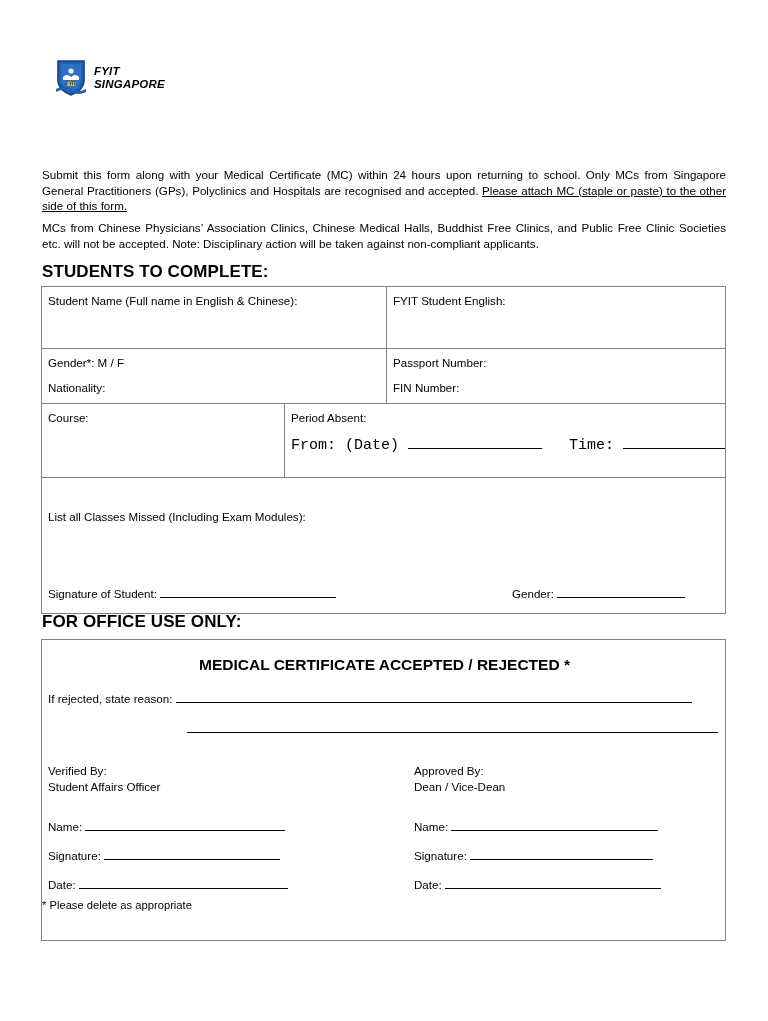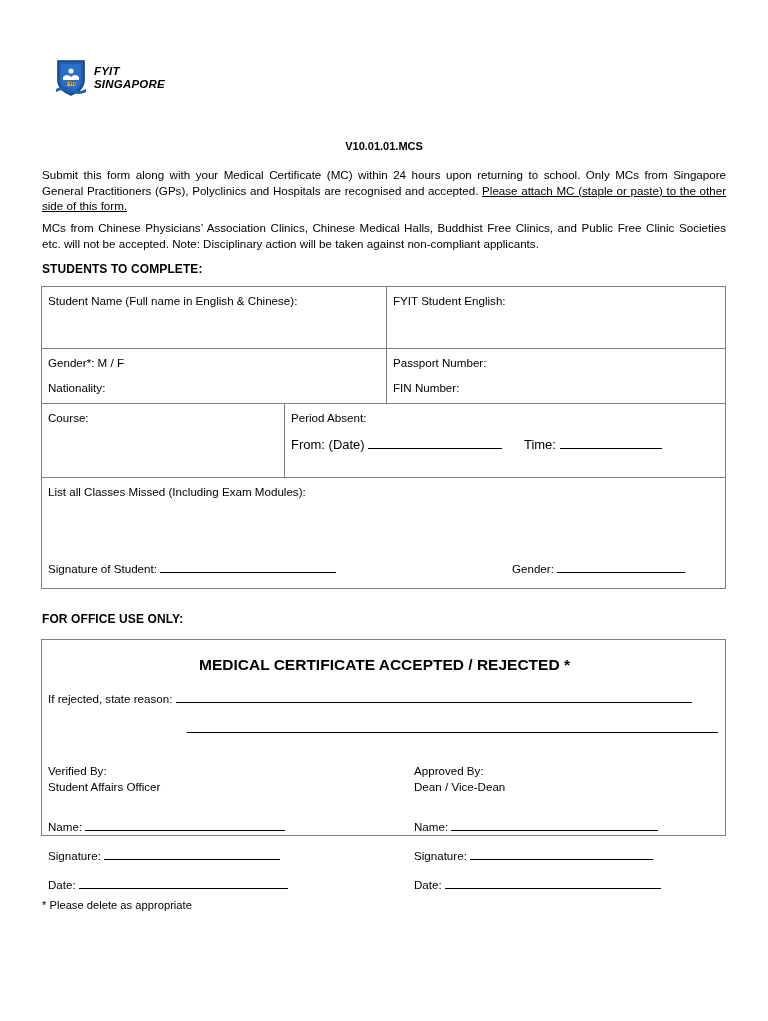--- a/index.html
+++ b/index.html
@@ -77,57 +77,57 @@
     text-align: justify;
   }
   .p1 { top: 167px; }
   .p2 { top: 220px; }
   .u { text-decoration: underline; }
 
   
   .sect-head {
     position: absolute;
     left: 42px;
-    font-size: 12px;
+    font-size: 17px;
     font-weight: bold;
     letter-spacing: 0.1px;
   }
   .sh1 { top: 262px; }
   .sh2 { top: 612px; }
 
   
   .tbl {
     position: absolute;
     left: 41px;
     width: 685px;
     box-sizing: border-box;
     border: 1px solid #808080;
     border-collapse: collapse;
   }
   .students-tbl { top: 286px; }
-  .office-tbl { top: 639px; height: 197px; padding-left: 35px; }
+  .office-tbl { top: 639px; height: 302px; padding-left: 35px; }
 
   .row {
     position: relative;
     box-sizing: border-box;
     border-bottom: 1px solid #808080;
   }
-  .row.last { border-bottom: none; }
+  .row.last { border-bottom: none; margin-top: 25px; }
   .cell {
     position: absolute;
     top: 0;
     bottom: 0;
     box-sizing: border-box;
     padding: 6px 0 0 6px;
     font-size: 11.6px;
     line-height: 15.6px;
   }
   .cell.divider { border-left: 1px solid #808080; }
 
-  .fld { font-size: 13px; line-height: 15.6px; }
+  .fld { font-size: 15px; line-height: 15.6px; font-family: Liberation Mono, monospace; }
 
   .line {
     display: inline-block;
     border-bottom: 1px solid #000000;
     vertical-align: baseline;
     height: 12px;
   }
 
   
   .office-title {
@@ -168,21 +168,20 @@
         <text x="17" y="27.4" font-family="Liberation Sans, sans-serif" font-size="5" font-weight="bold" fill="#14407e" text-anchor="middle">FYIT</text>
         <path d="M2 31 Q9 27 17 31 Q25 35 32 31 L32 34 Q25 38 17 34 Q9 30 2 34 Z" fill="#1f5fb4"></path>
       </svg>
     </span>
     <span class="logo-text">
       <span>FYIT</span><br>
       <span>SINGAPORE</span>
     </span>
   </div>
 
-  <div class="doc-version">V10.01.01.MCS</div>
 
   <div class="para p1">
     <span>Submit this form along with your Medical Certificate (MC) within 24 hours upon returning to school.  Only MCs from Singapore General Practitioners (GPs), Polyclinics and Hospitals are recognised and accepted.  </span><span class="u">Please attach MC (staple or paste) to the other side of this form.</span>
   </div>
   <div class="para p2">MCs from Chinese Physicians’ Association Clinics, Chinese Medical Halls, Buddhist Free Clinics, and Public Free Clinic Societies etc. will not be accepted.  Note: Disciplinary action will be taken against non-compliant applicants.</div>
 
   <div class="sect-head sh1">STUDENTS TO COMPLETE:</div>
 
   <div class="tbl students-tbl">
 

